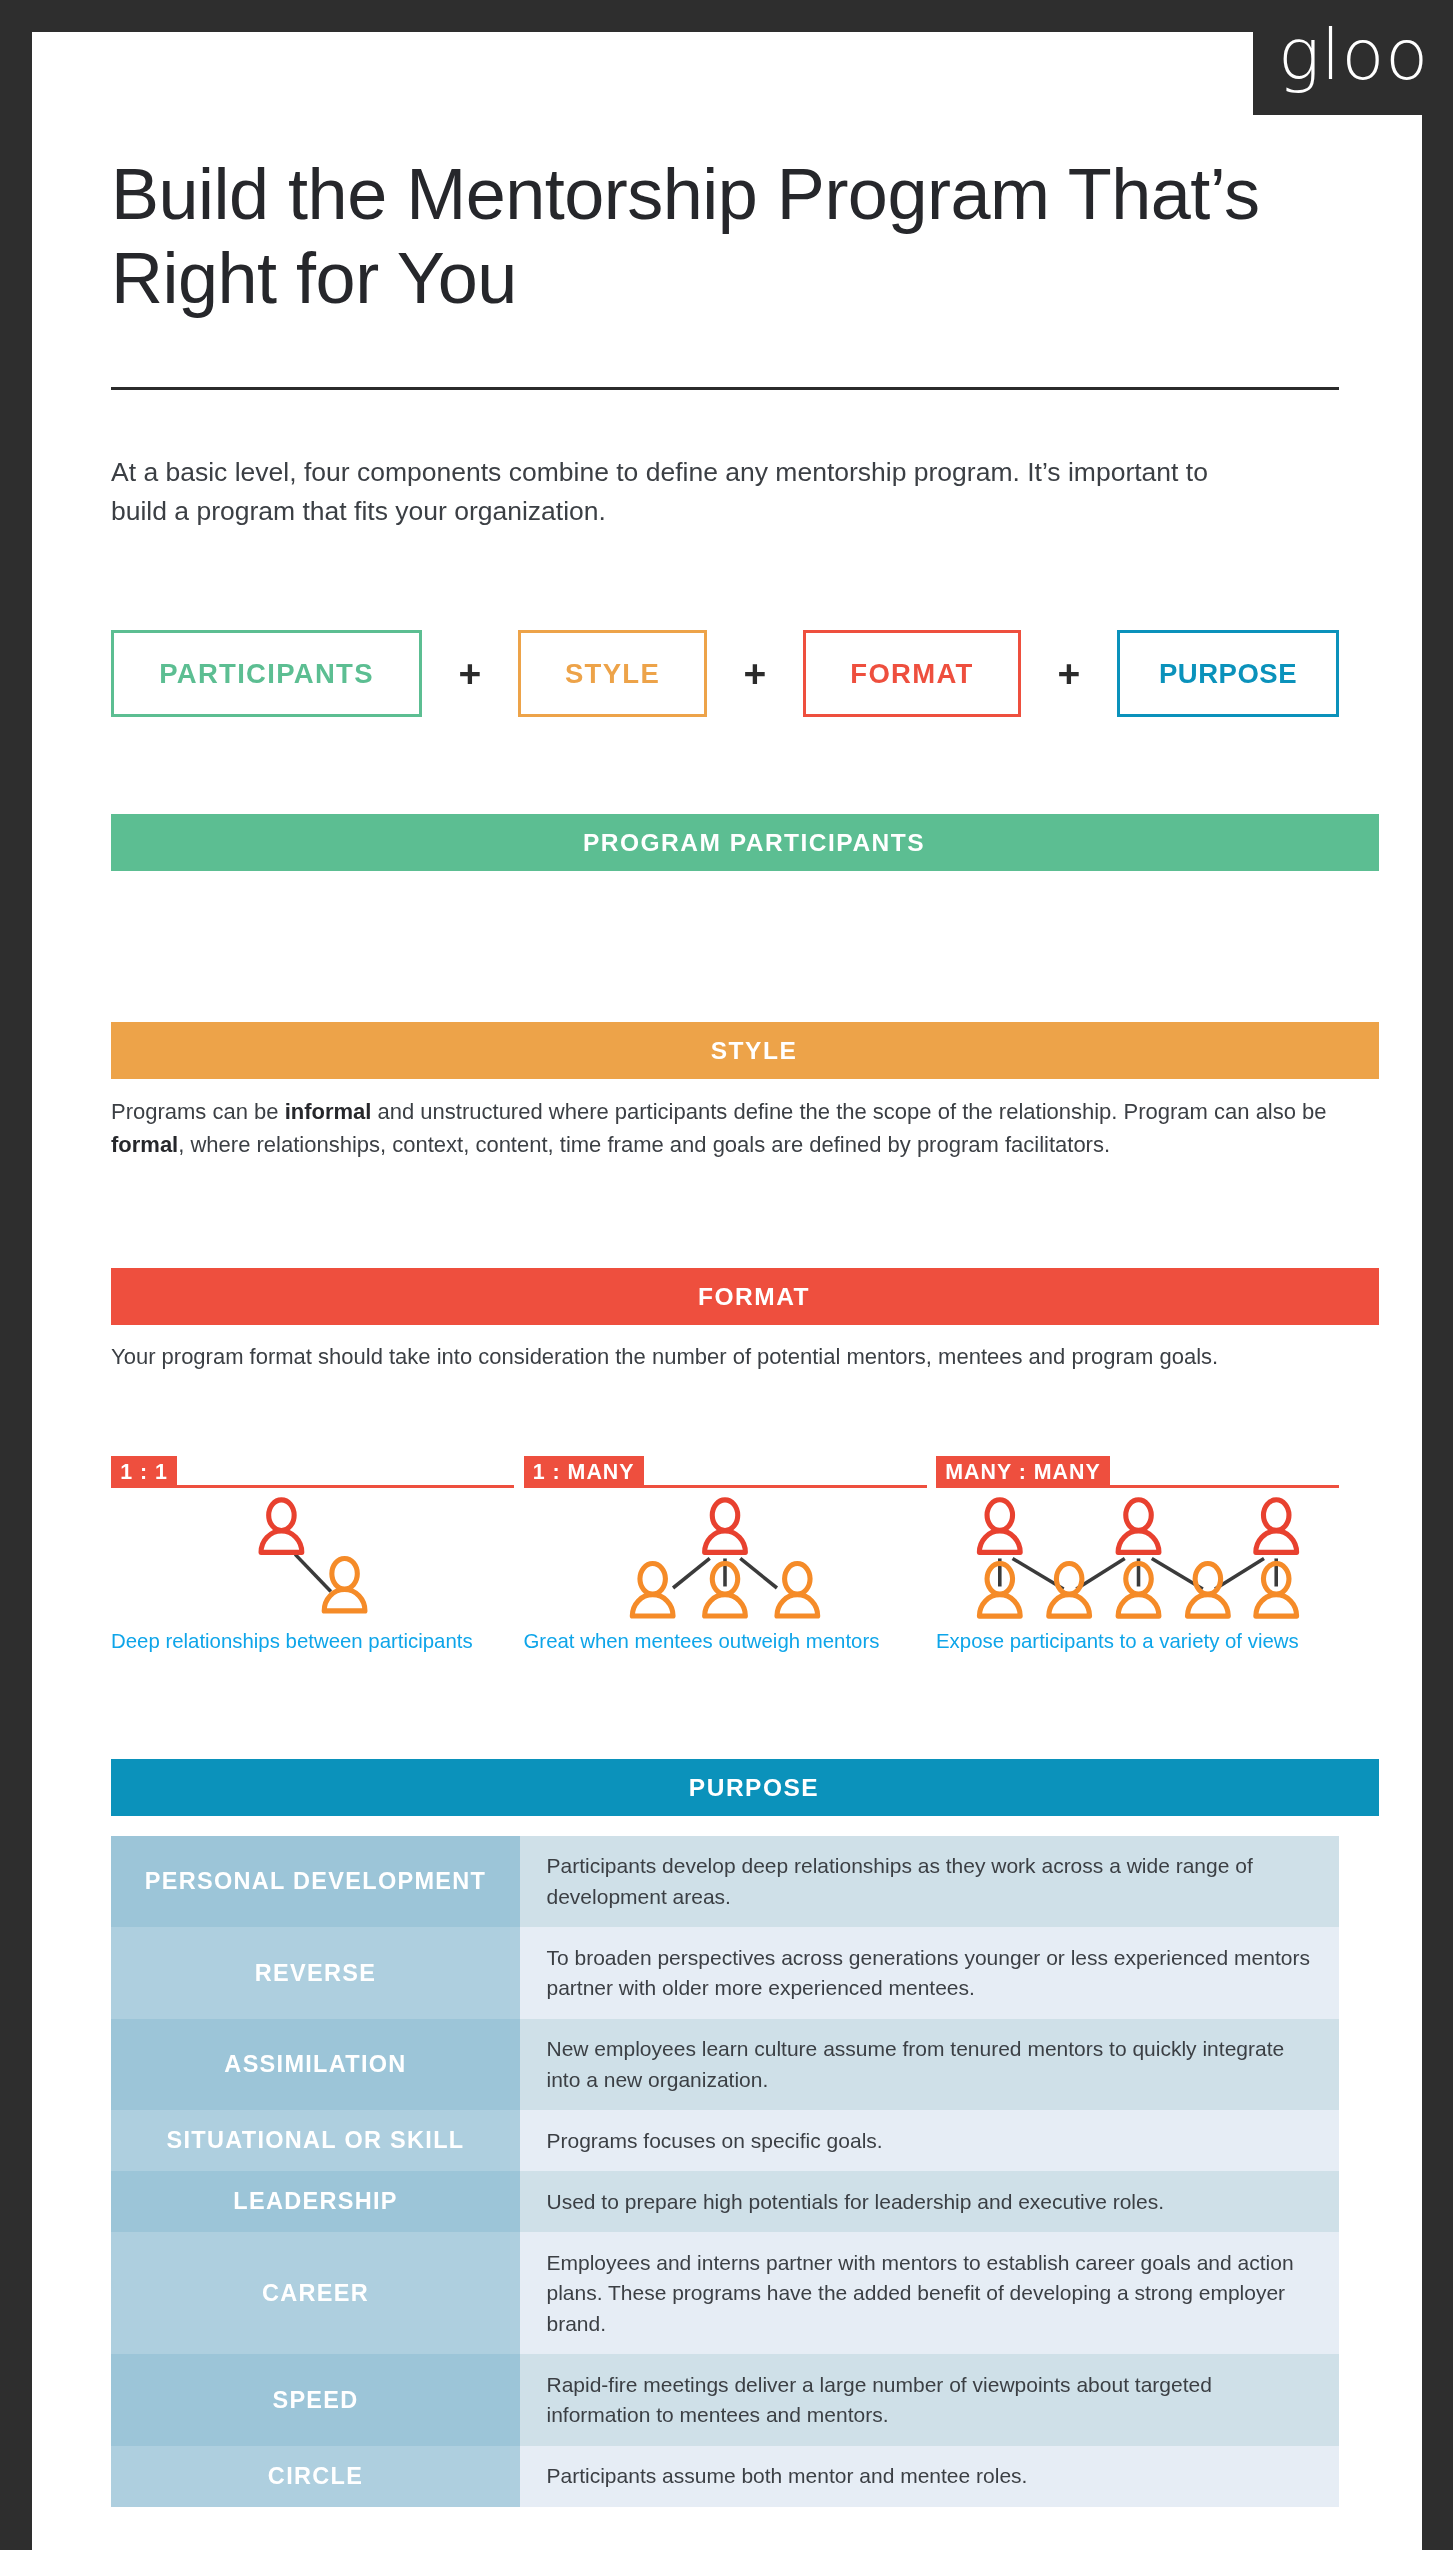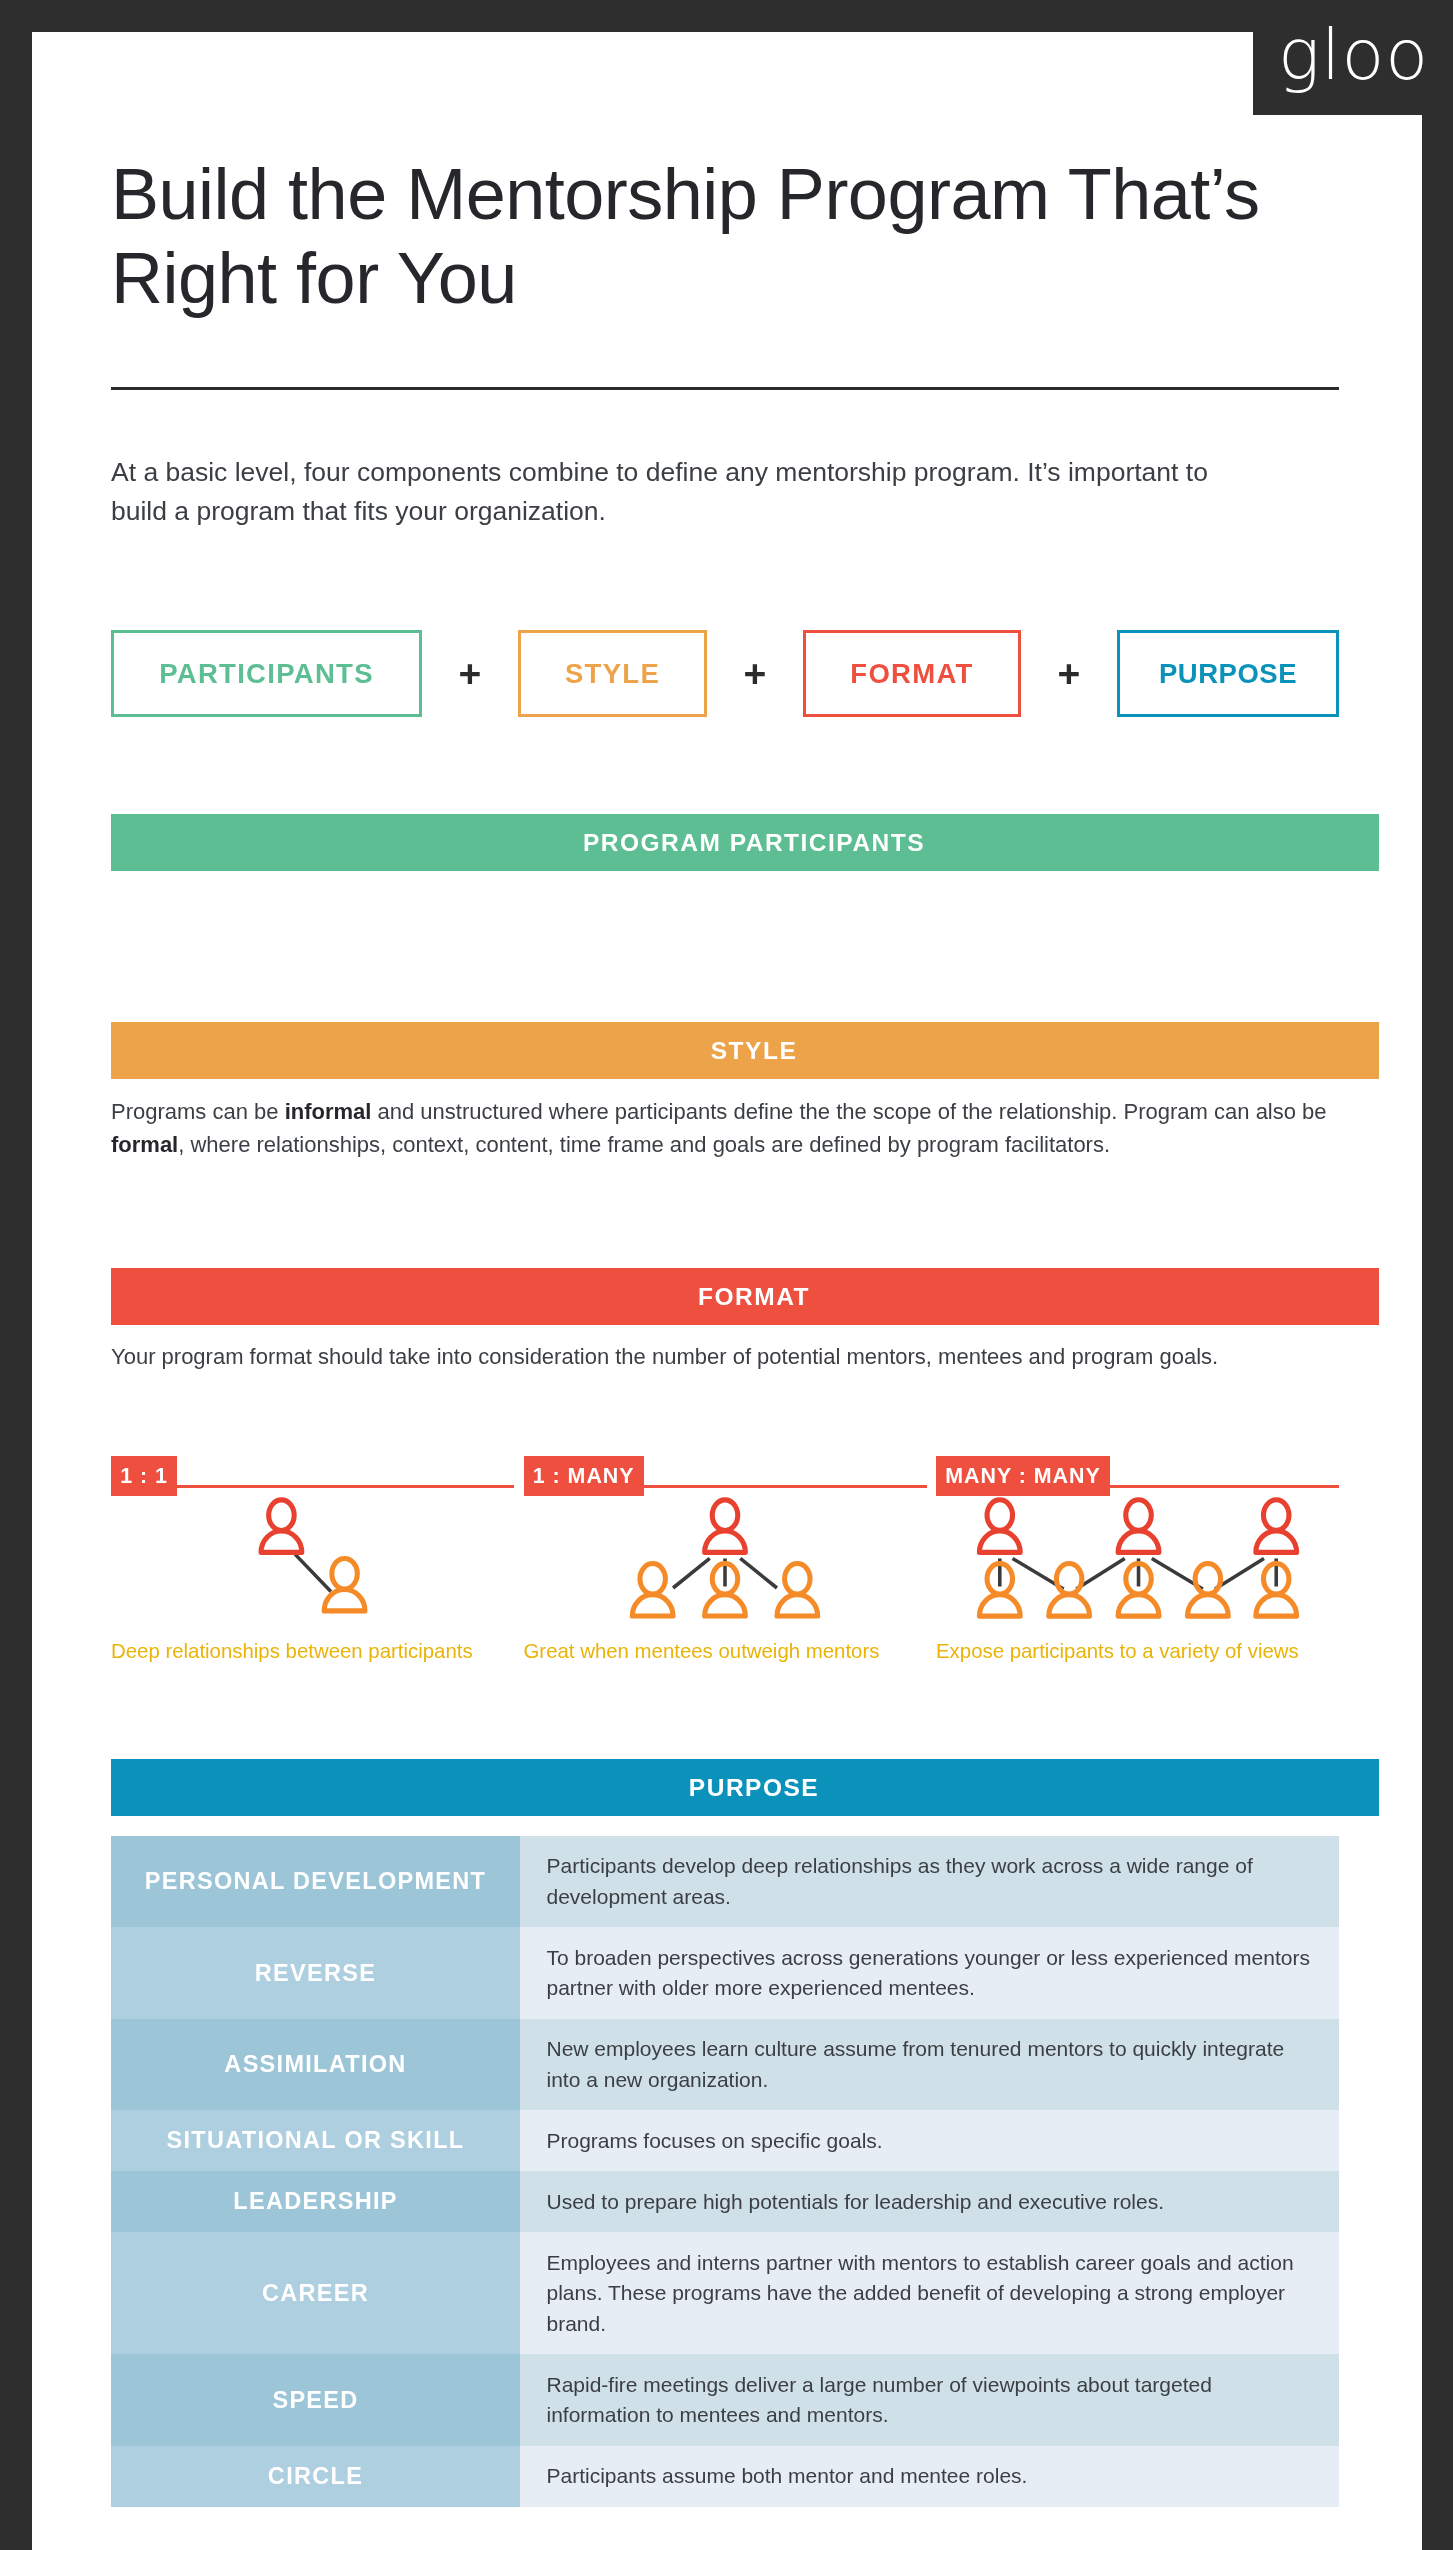--- a/index.html
+++ b/index.html
@@ -115,35 +115,35 @@
   .bt-format       { top: 1341px; }
 
   
   .formats {
     position: absolute; left: 111px; top: 1456px; width: 1228px; height: 240px;
     display: flex; justify-content: space-between;
   }
   .fmt-col { width: 403px; position: relative; }
   .fmt-labelrow { position: relative; height: 32px; }
   .fmt-tag {
-    position: absolute; left: 0; top: 0; height: 40px;
+    position: absolute; left: 0; top: 0; height: 32px;
     background: #ee4f3e; color: #fff;
     display: flex; align-items: center;
     padding: 0 9.2px;
     font-family: "Liberation Sans Narrow", "Liberation Sans", sans-serif;
     font-weight: bold; font-size: 21.4px; letter-spacing: 1px;
   }
   .fmt-rule {
     position: absolute; left: 0; right: 0; bottom: 0;
     height: 3.1px; background: #ee4f3e;
   }
   .fmt-svg { display: block; margin: 9.2px auto 0; }
   .fmt-caption {
-    margin-top: 14px;
-    font-size: 20.4px; color: #eab308; line-height: 1.25;
+    margin-top: 4px;
+    font-size: 20.4px; color: #0ea5e9; line-height: 1.25;
     text-align: left;
   }
 
   
   .purpose-table {
     position: absolute; left: 111px; top: 1836px;
     width: 1228px;
     border-collapse: collapse;
   }
   .purpose-table td { vertical-align: middle; }

